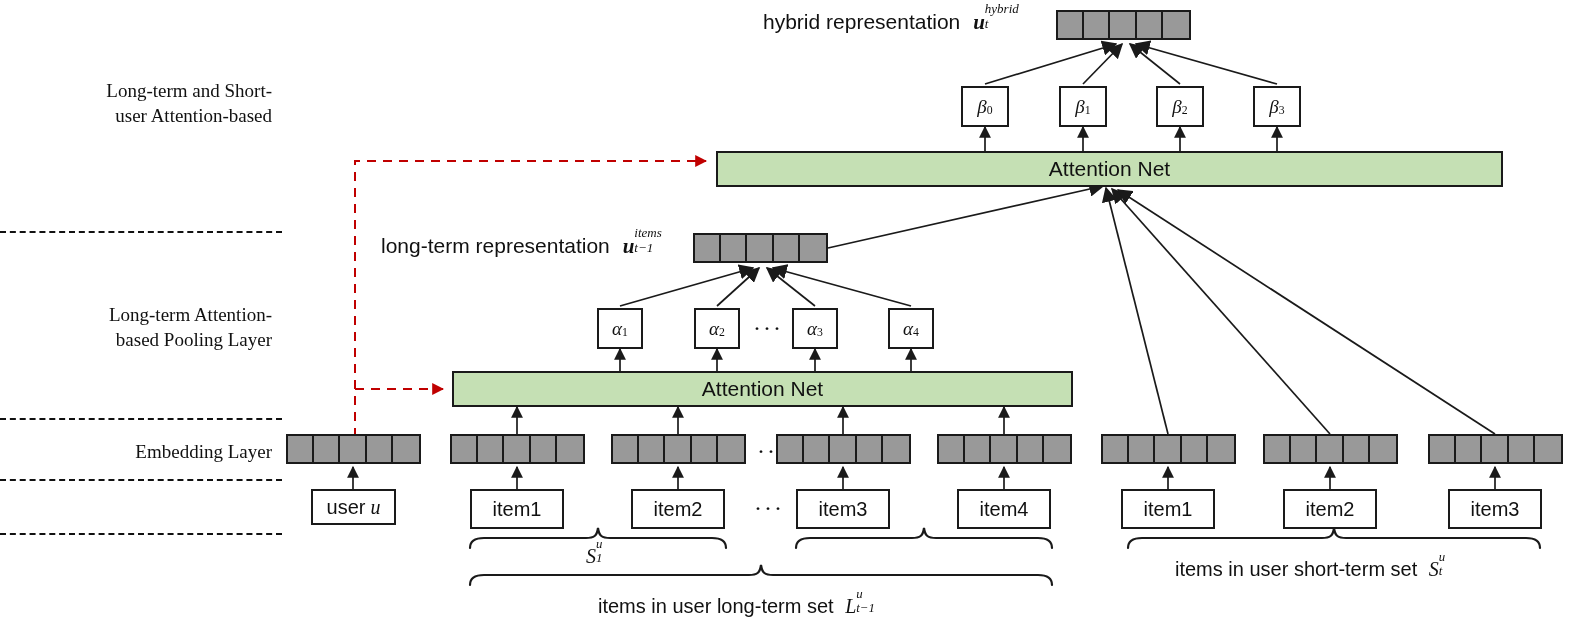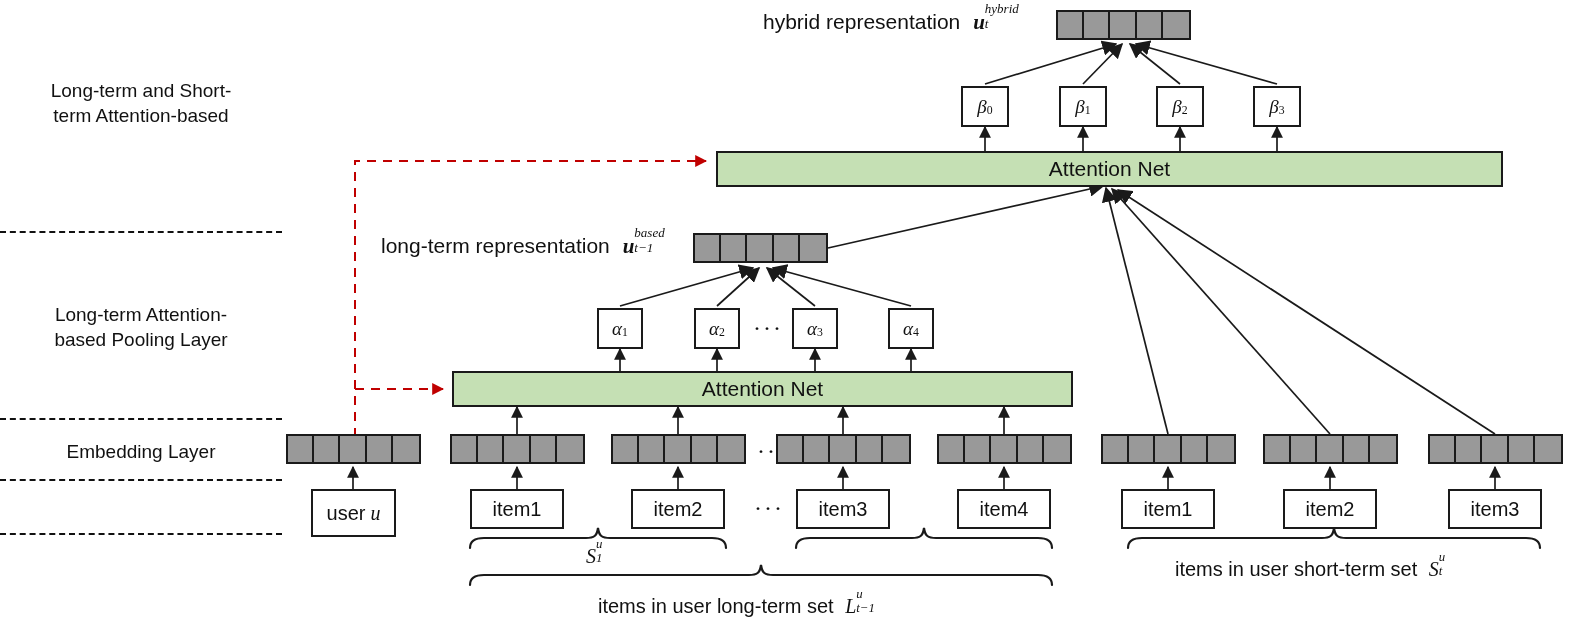--- a/index.html
+++ b/index.html
@@ -19,25 +19,25 @@
   
   #wires {
     position: absolute; left: 0; top: 0;
     width: 1579px; height: 628px;
     pointer-events: none;
   }
 
   
   .layer-label {
     position: absolute;
-    text-align: center;
+    text-align: right;
     font-size: 19px;
     line-height: 25px;
     color: #111;
-    font-family: Liberation Sans, sans-serif;
+    font-family: Liberation Serif, serif;
   }
 
   
   .sep {
     position: absolute;
     height: 0;
     border-top: 2.5px dashed #111;
   }
 
   
@@ -256,21 +256,21 @@
     </g>
   </svg>
 
   <div class="sep" style="left:0px; top:231px; width:282px;"></div>
   <div class="sep" style="left:0px; top:418px; width:282px;"></div>
   <div class="sep" style="left:0px; top:479px; width:282px;"></div>
   <div class="sep" style="left:0px; top:533px; width:282px;"></div>
 
   <div class="layer-label" style="left:10px; top:78px; width:262px;">
     <div>Long-term and Short-</div>
-    <div>term Attention-based</div>
+    <div>user Attention-based</div>
   </div>
 
   <div class="layer-label" style="left:10px; top:439px; width:262px;">
     <div>Embedding  Layer</div>
   </div>
 
   <div class="layer-label" style="left:10px; top:302px; width:262px;">
     <div>Long-term Attention-</div>
     <div>based Pooling  Layer</div>
   </div>
@@ -311,21 +311,21 @@
   </div>
 
   <div class="attnet" style="left:716px; top:151px; width:787px; height:36px;">
     <span>Attention Net</span>
   </div>
 
   <div class="caption" style="left:381px; top:234px;">
     <span>long-term representation</span>
     <span class="mathvar" style="margin-left:7px;">
       <span>u</span>
-      <span class="sup">based</span>
+      <span class="sup">items</span>
       <span class="sb">t−1</span>
     </span>
   </div>
 
   <div class="vec" style="left:693px; top:233px; width:135px;">
     <i style="width:27px"></i>
     <i style="width:27px"></i>
     <i style="width:27px"></i>
     <i style="width:27px"></i>
     <i style="width:27px"></i>
@@ -412,21 +412,21 @@
   </div>
 
   <div class="vec" style="left:1428px; top:434px; width:135px;">
     <i style="width:27px"></i>
     <i style="width:27px"></i>
     <i style="width:27px"></i>
     <i style="width:27px"></i>
     <i style="width:27px"></i>
   </div>
 
-  <div class="wbox" style="left:311px; top:489px; width:85px; height:48px;">
+  <div class="wbox" style="left:311px; top:489px; width:85px; height:36px;">
     <span>user</span>
     <span class="serifvar" style="margin-left:5px;">u</span>
   </div>
 
   <div class="wbox" style="left:470px; top:489px; width:94px; height:40px;">
     <span>item1</span>
   </div>
   <div class="wbox" style="left:631px; top:489px; width:94px; height:40px;">
     <span>item2</span>
   </div>

